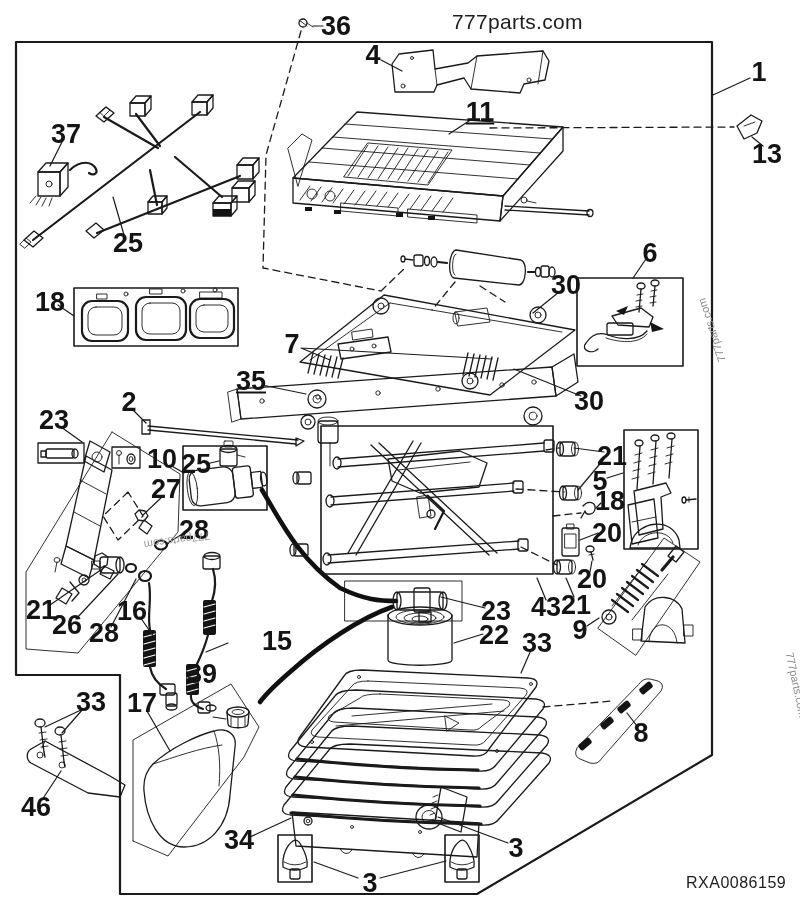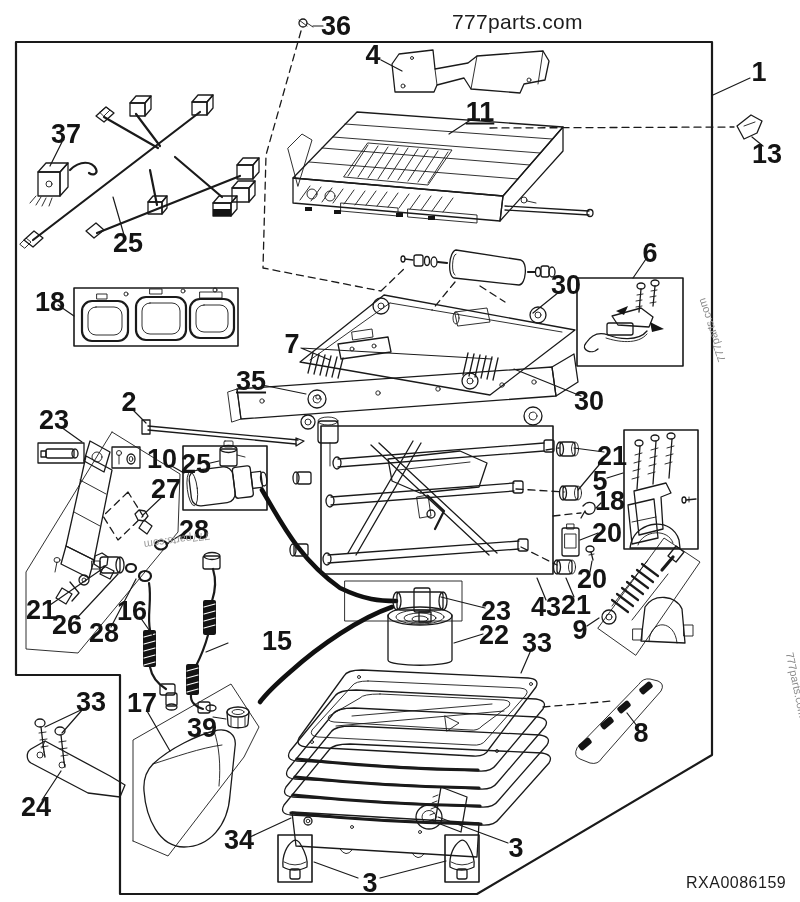--- a/index.html
+++ b/index.html
@@ -544,23 +544,23 @@
       <div class="callout" style="left: 104px; top: 633px;">28</div>
       <div class="callout" style="left: 237px; top: 641px; margin-left: 40px;">15</div>
       <div class="callout" style="left: 576px; top: 605px;">21</div>
       <div class="callout" style="left: 546px; top: 607px;">43</div>
       <div class="callout" style="left: 580px; top: 630px;">9</div>
       <div class="callout" style="left: 496px; top: 611px;">23</div>
       <div class="callout" style="left: 494px; top: 635px; text-align: right;">22</div>
       <div class="callout" style="left: 537px; top: 643px;">33</div>
       <div class="callout" style="left: 91px; top: 702px; text-align: right;">33</div>
       <div class="callout" style="left: 142px; top: 703px;">17</div>
-      <div class="callout" style="left: 202px; top: 728px;">39</div>
+      <div class="callout" style="left: 202px; top: 674px;">39</div>
       <div class="callout" style="left: 641px; top: 733px;">8</div>
-      <div class="callout" style="left: 36px; top: 807px;">24</div>
+      <div class="callout" style="left: 36px; top: 807px;">46</div>
       <div class="callout" style="left: 239px; top: 840px;">34</div>
       <div class="callout" style="left: 516px; top: 848px;">3</div>
       <div class="callout" style="left: 370px; top: 883px;">3</div>
     </div>
   <div id="watermark-layer">
       <div class="wm" style="left: 712px; top: 330px; font-size: 11px; color: rgb(141, 141, 141); transform: translate(-50%, -50%) rotate(-108deg);">777parts.com</div>
       <div class="wm" style="left: 177px; top: 540px; font-size: 11px; color: rgb(154, 154, 154); transform: translate(-50%, -50%) rotate(172deg);">777parts.com</div>
       <div class="wm" style="left: 796px; top: 685px; font-size: 11px; color: rgb(141, 141, 141); transform: translate(-50%, -50%) rotate(78deg);">777parts.com</div>
     </div>
 </div>

